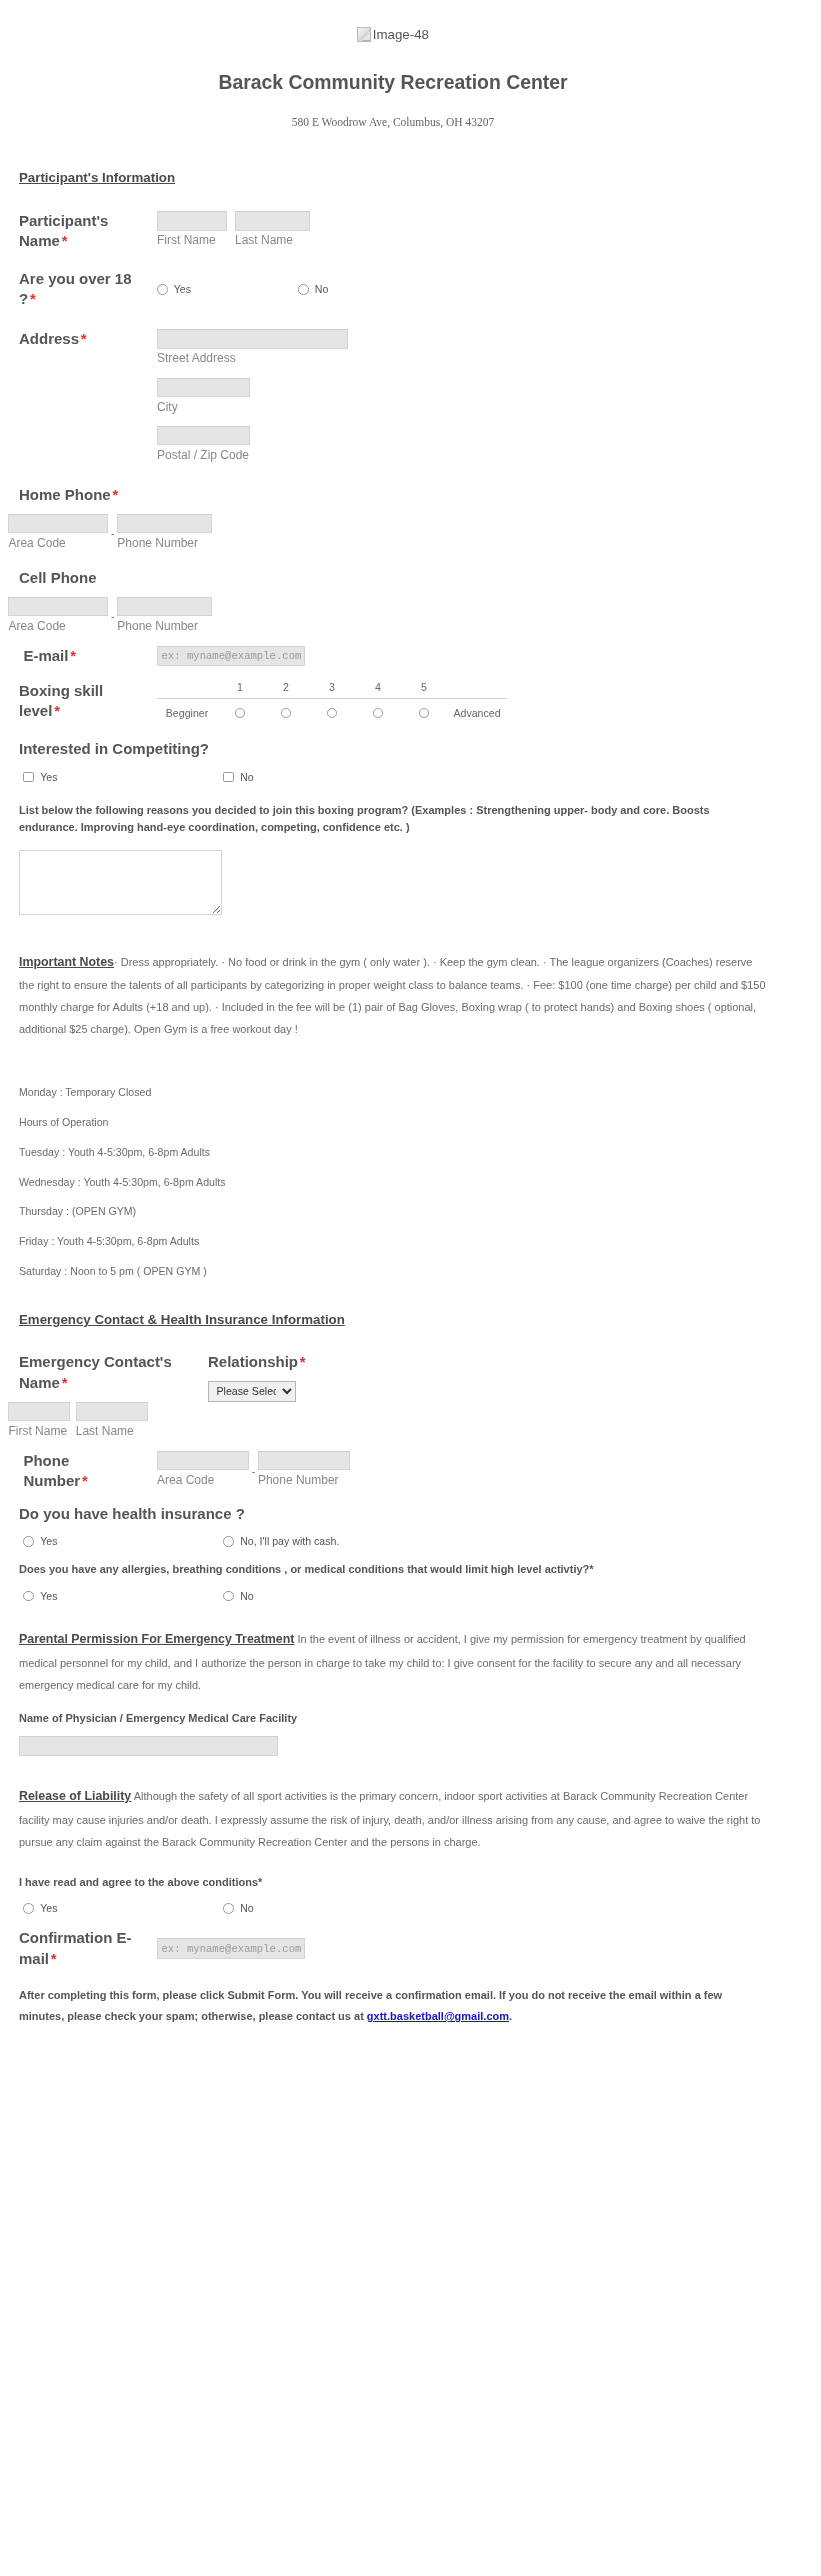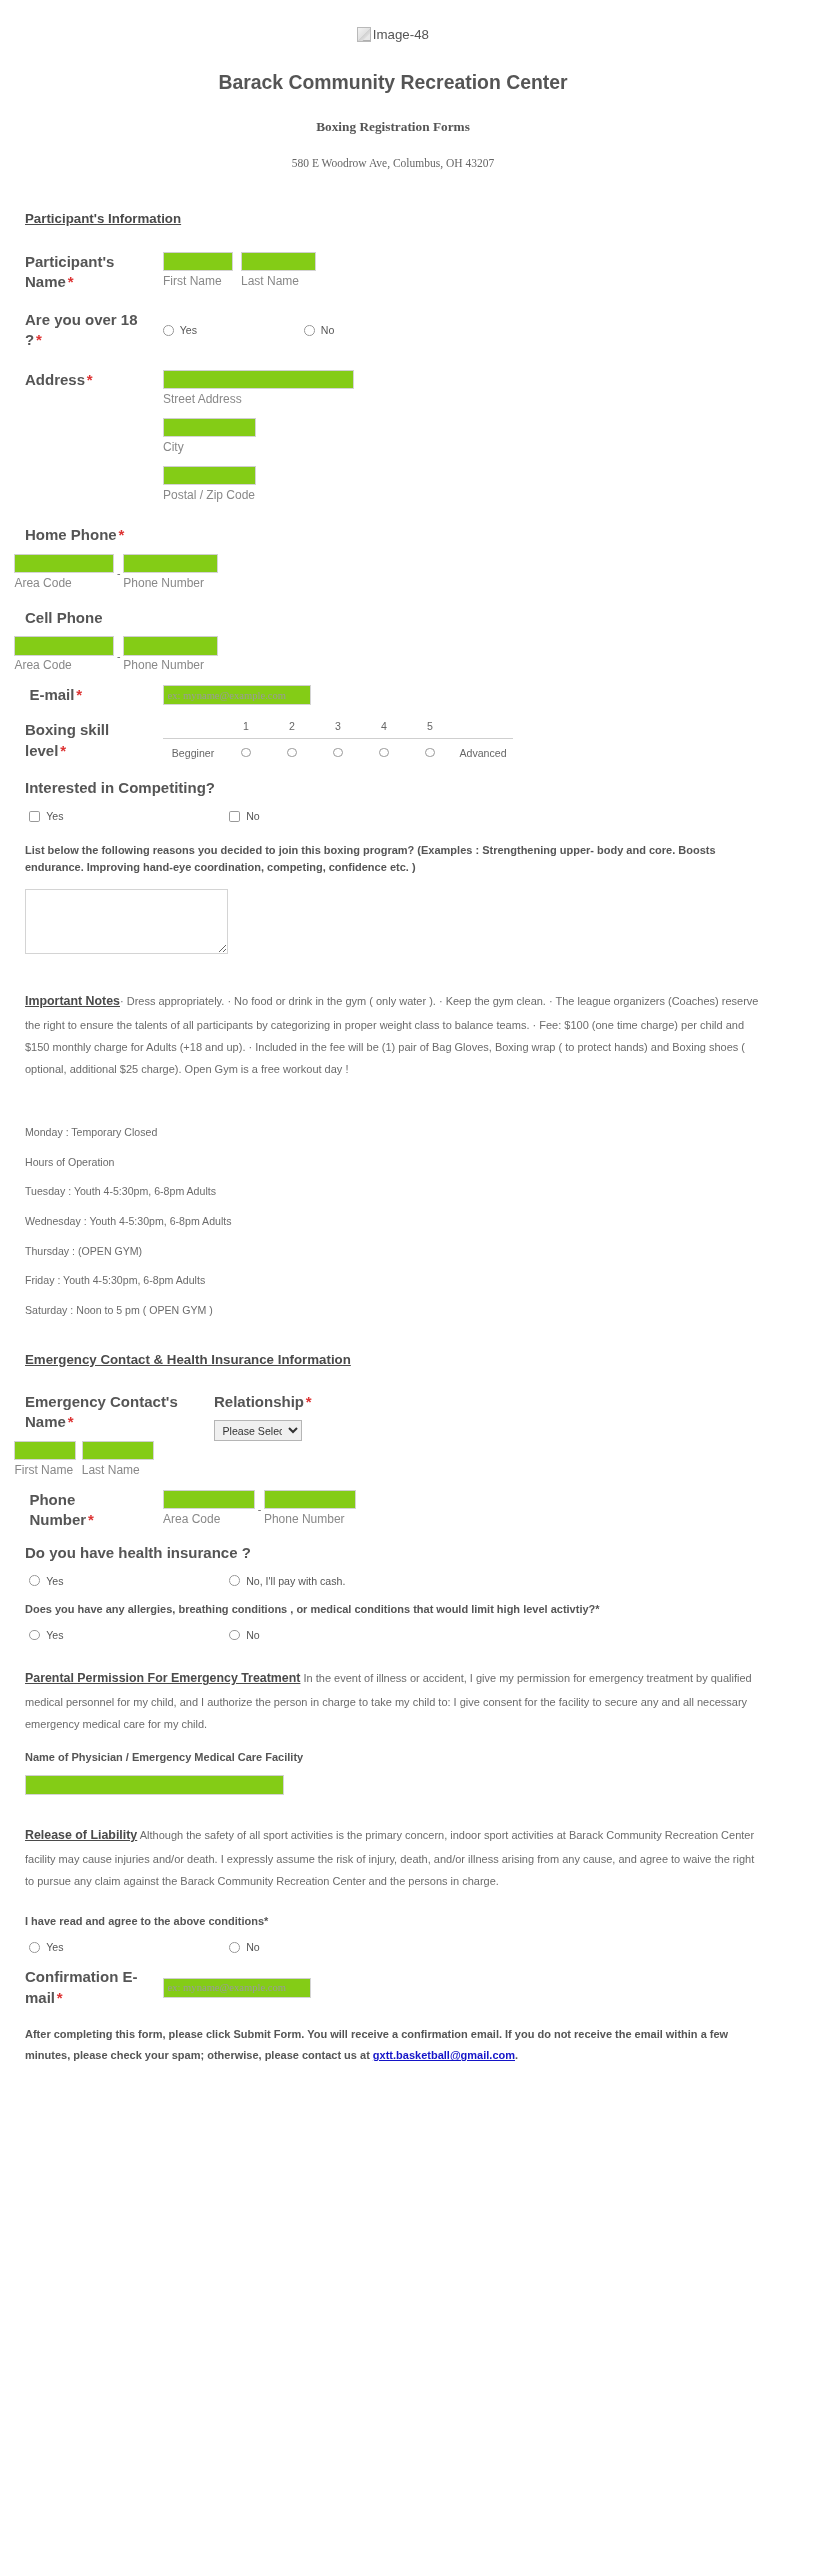--- a/index.html
+++ b/index.html
@@ -74,21 +74,21 @@
     font-size: 13.3px;
     font-weight: bold;
     color: #4a4a4a;
     text-decoration: underline;
     margin: 0;
     padding: 0;
     font-family: "Liberation Sans", sans-serif;
   }
 
   
-  .form-body { padding: 0 25px; }
+  .form-body { padding: 0 19px; }
   .row {
     display: flex;
     align-items: flex-start;
     margin-bottom: 0;
   }
   .lbl {
     font-size: 15px;
     font-weight: bold;
     color: #555555;
     line-height: 1.35;
@@ -97,26 +97,26 @@
   .sublabel {
     font-size: 12px;
     color: #888888;
     line-height: 1.2;
     margin-top: 2.7px;
     font-weight: normal;
   }
   input.txt {
     border: 0.9px solid #d4d4d4;
     border-top-color: #cfcfcf;
-    background: #84cc16;
+    background: #e5e5e5;
     height: 19.4px;
     font-size: 10.6px;
     color: #555;
     padding: 1.8px 3.5px;
-    font-family: Liberation Serif, serif;
+    font-family: Liberation Mono, monospace;
     outline: none;
   }
   input.txt::placeholder { color: #9a9a9a; }
   textarea.ta {
     border: 0.9px solid #d4d4d4;
     background: #fff;
     font-size: 10.6px;
     color: #555;
     padding: 3.5px;
     font-family: "Liberation Sans", sans-serif;
@@ -257,21 +257,20 @@
 <body>
 
 <div class="page">
 
   <div class="header">
     <div class="broken-img">
       <span class="broken-img-glyph"></span>
       <span>Image-48</span>
     </div>
     <h1 class="site-title">Barack Community Recreation Center</h1>
-    <h2 class="form-subtitle">Boxing Registration Forms</h2>
     <div class="address-line">580 E Woodrow Ave, Columbus, OH 43207</div>
   </div>
 
   <div class="form-body">
 
     <div style="height:42px"></div>
     <div class="section-head">Participant's Information</div>
 
     <div class="row" style="margin-top:26px">
       <div style="width:113px" class="lbl">

